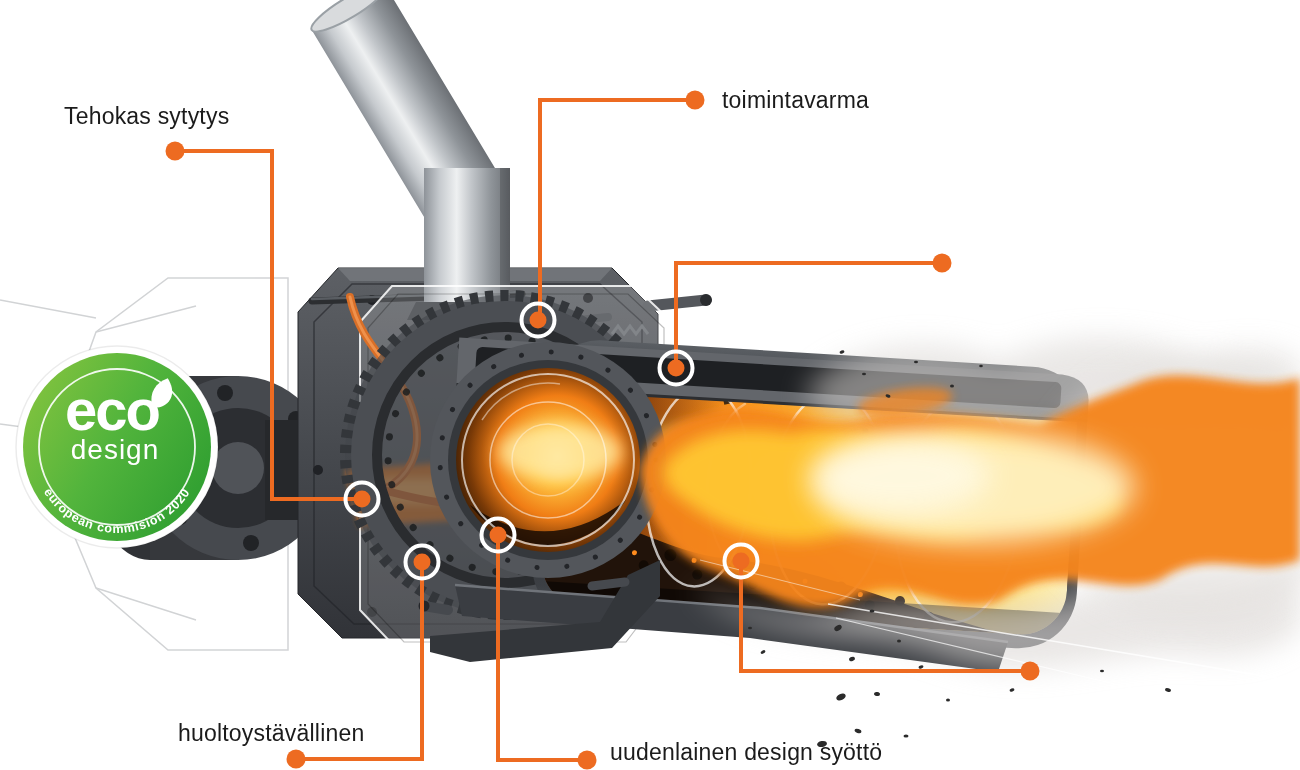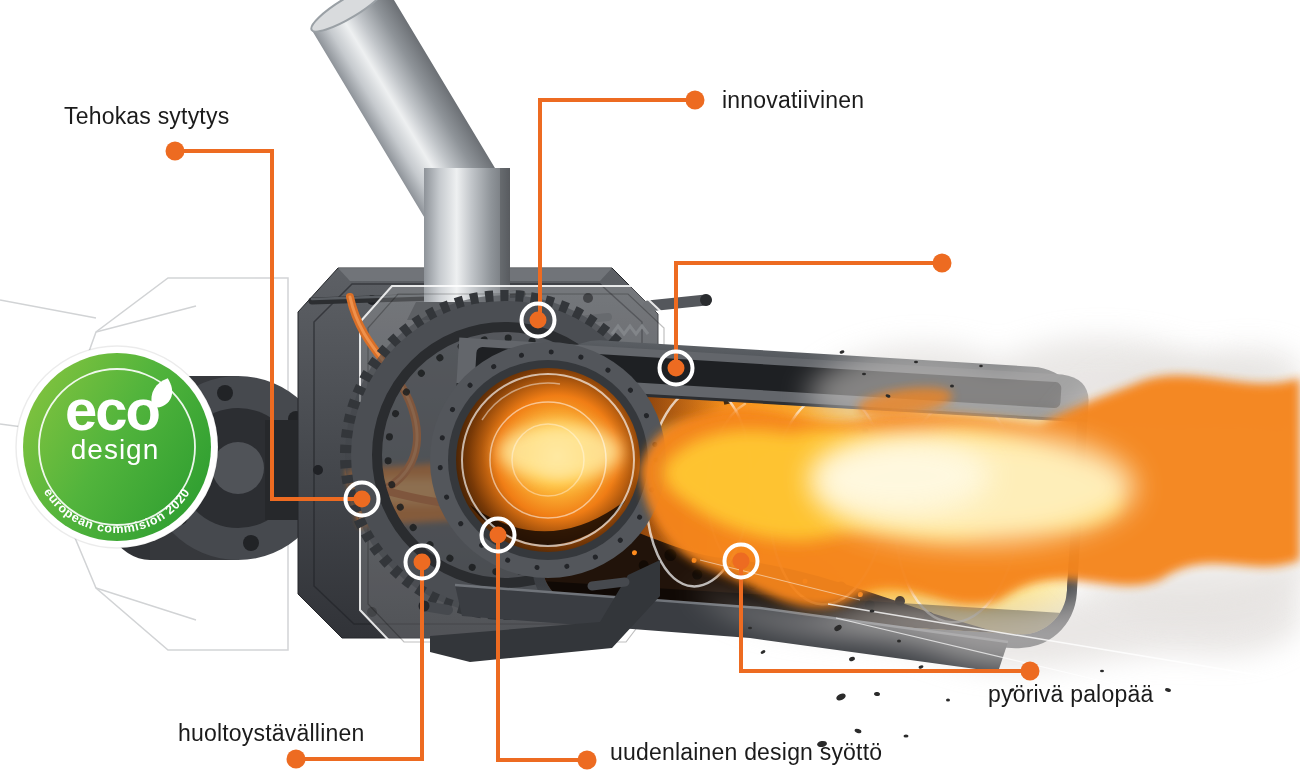--- a/index.html
+++ b/index.html
@@ -354,18 +354,17 @@
       </g>
       <g>
         <circle cx="422" cy="562" r="16.5" fill="none" stroke="#ffffff" stroke-width="4"></circle>
         <circle cx="422" cy="562" r="8.5" fill="#ED6B21"></circle>
       </g>
     </g>
   </g>
 </svg>
 
 <div class="ann-label" style="left:64px; top:104px">Tehokas sytytys</div>
-<div class="ann-label" style="left:722px; top:88px">innovatiivinen</div>
-<div class="ann-label" style="left:988px; top:682px">pyörivä palopää</div>
+<div class="ann-label" style="left:722px; top:88px">toimintavarma</div>
 <div class="ann-label" style="left:610px; top:740px">uudenlainen design syöttö</div>
 <div class="ann-label" style="left:178px; top:721px">huoltoystävällinen</div>
 
 </div>
 
 </body></html>

